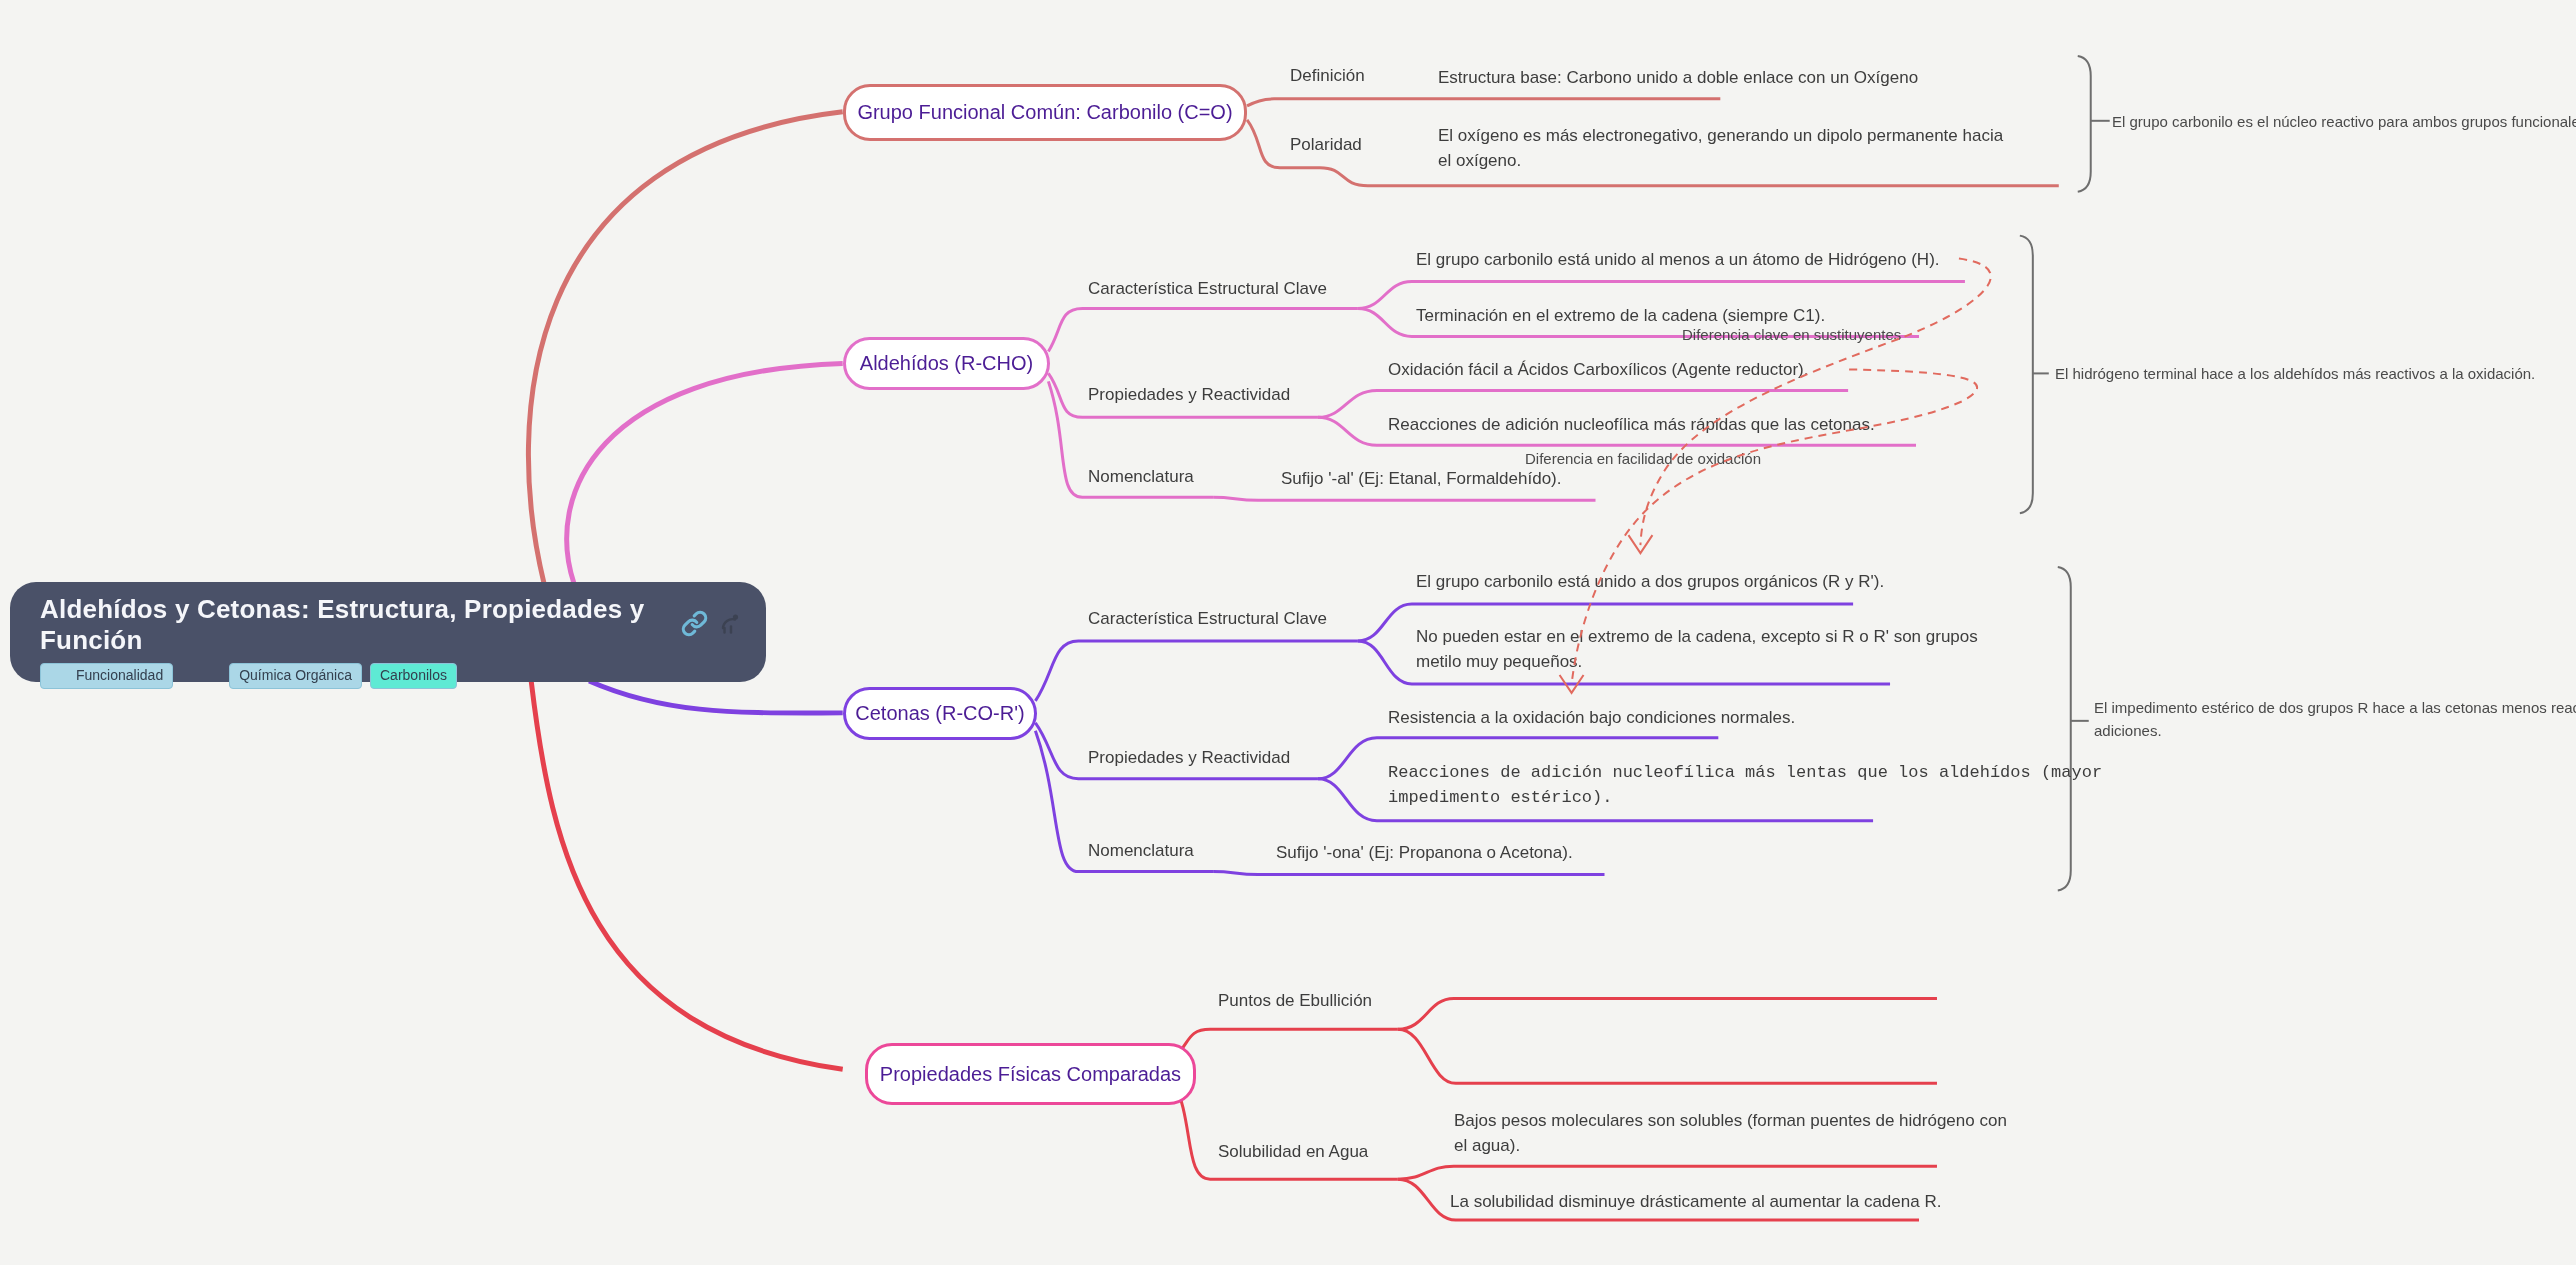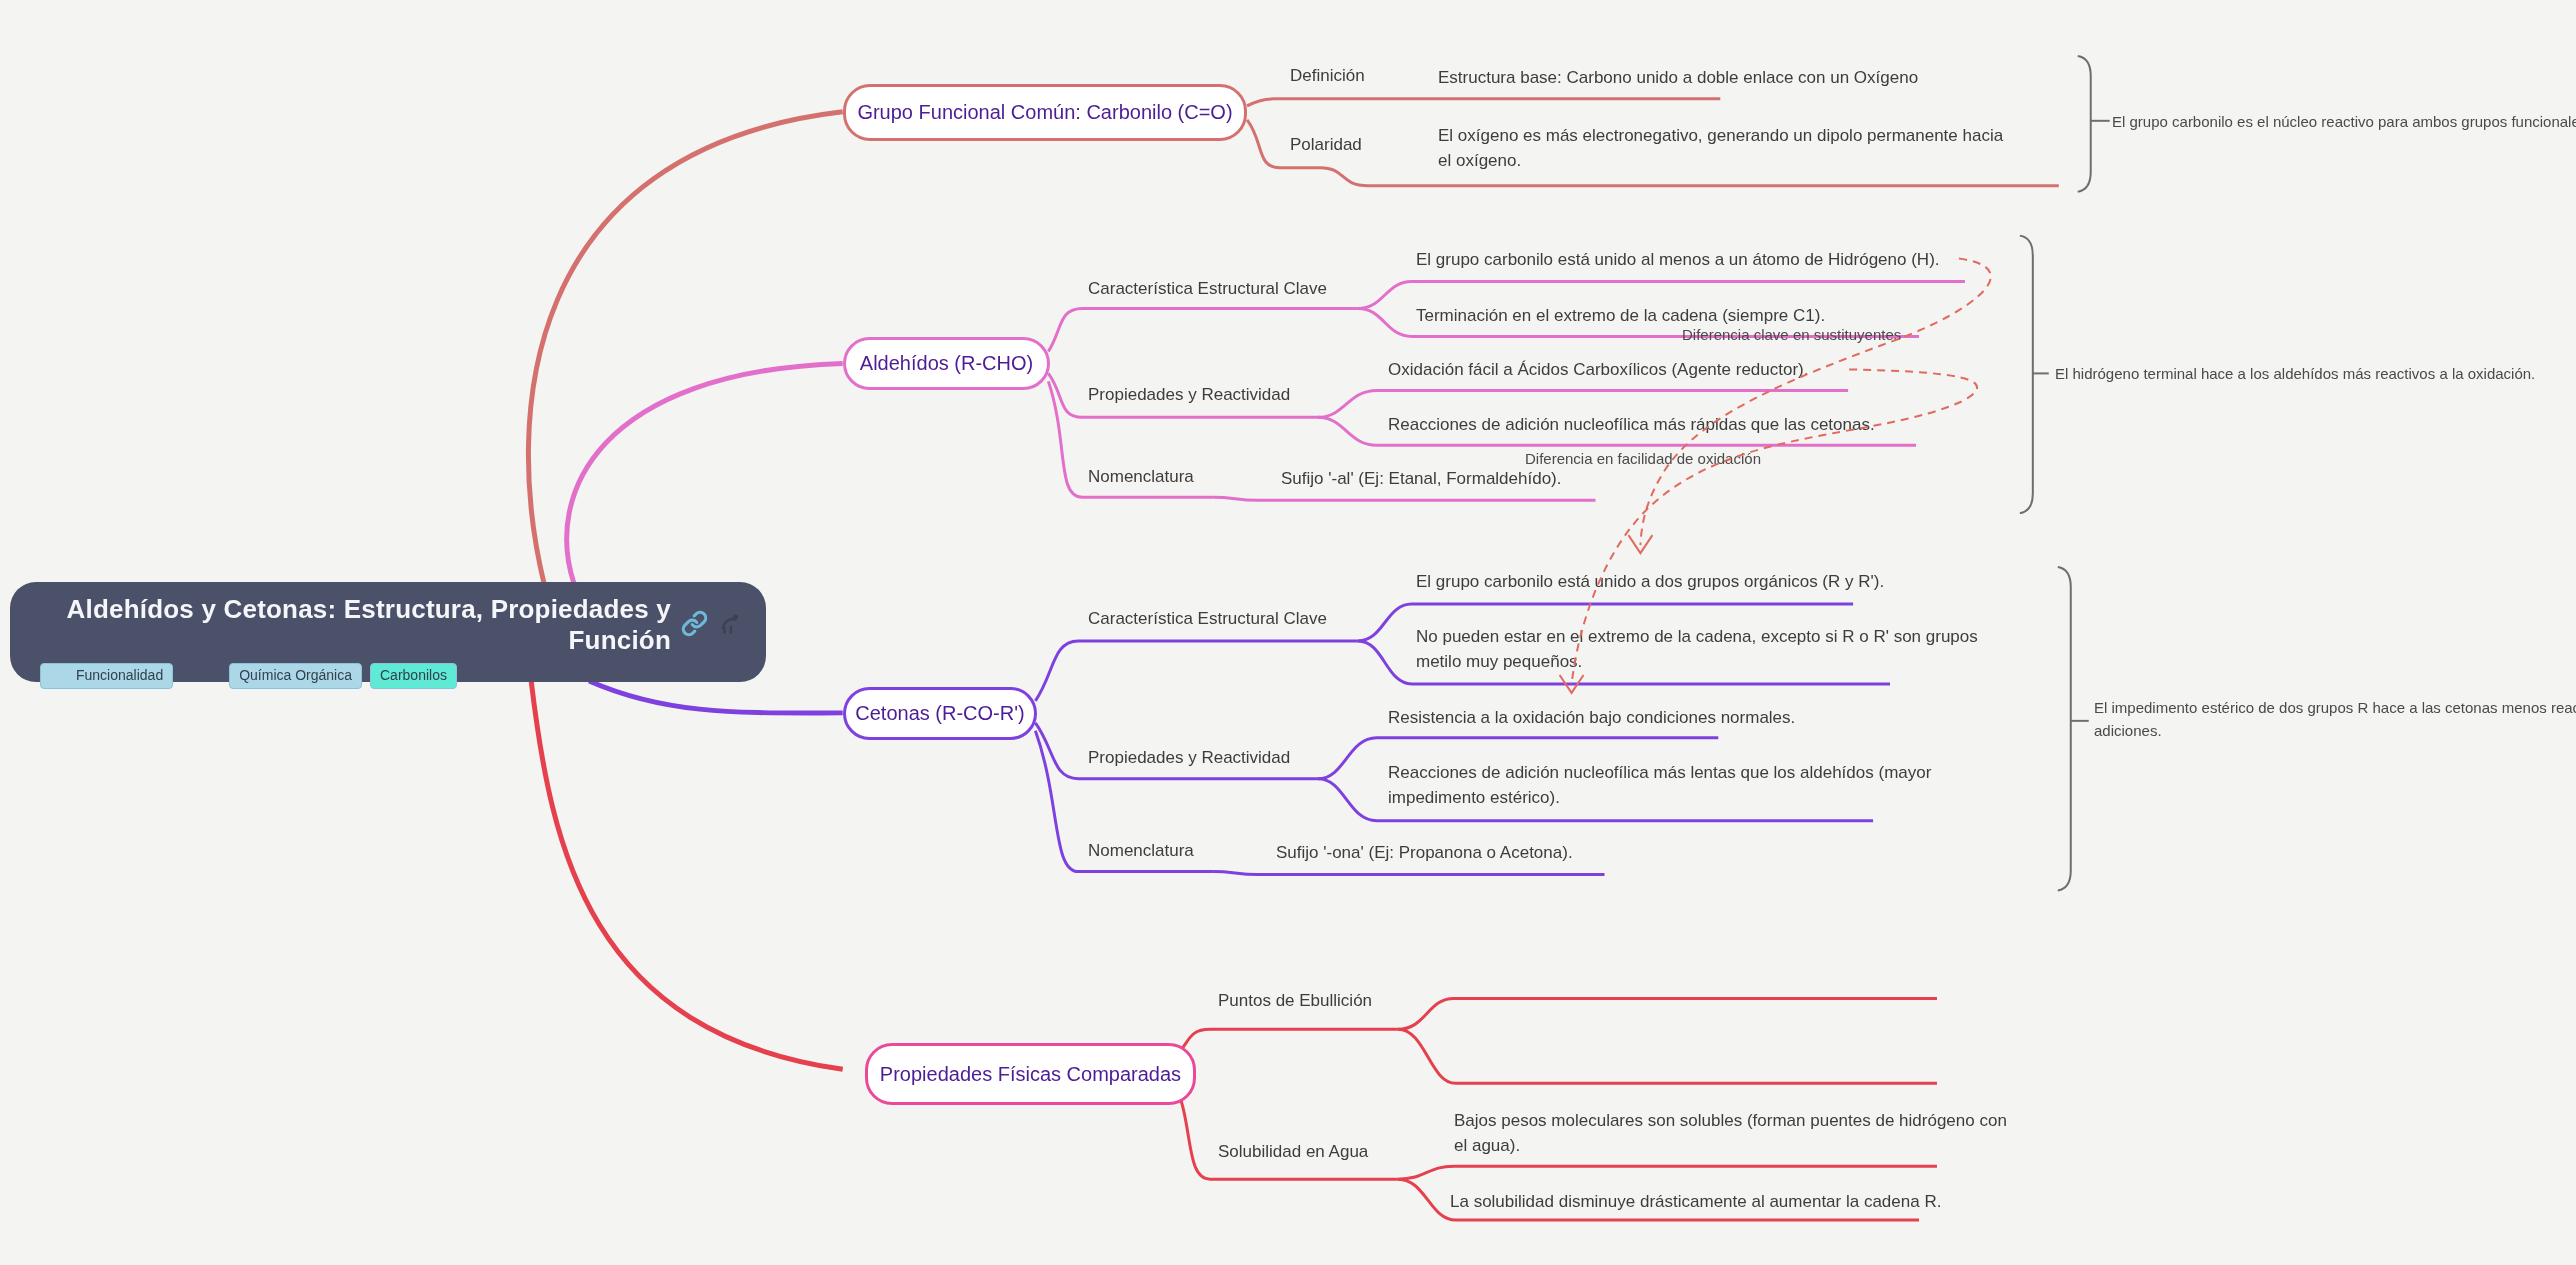--- a/index.html
+++ b/index.html
@@ -92,21 +92,21 @@
     <g stroke="#6e6e6e" stroke-width="2" fill="none">
       <path d="M 2081 56 Q 2094 58 2094 76 L 2094 172 Q 2094 190 2081 192"></path>
       <path d="M 2094 121 L 2113 121"></path>
       <path d="M 2023 236 Q 2036 238 2036 256 L 2036 494 Q 2036 512 2023 514"></path>
       <path d="M 2036 374 L 2052 374"></path>
       <path d="M 2061 568 Q 2074 570 2074 588 L 2074 872 Q 2074 890 2061 892"></path>
       <path d="M 2074 722 L 2092 722"></path>
     </g>
   </svg>
 
-  <div id="central" style="background:#4a5168;color:#f5f6fa;text-align:right;">
+  <div id="central" style="background:#4a5168;color:#f5f6fa;">
     <div class="title-row">
       <span class="title">Aldehídos y Cetonas: Estructura, Propiedades y Función</span>
       <span>
         <svg width="27" height="27" viewBox="0 0 24 24" fill="none" stroke="#6fb9d8" stroke-width="2.8" stroke-linecap="round" stroke-linejoin="round">
           <path d="M10 13a5 5 0 0 0 7.54.54l3-3a5 5 0 0 0-7.07-7.07l-1.72 1.71"></path>
           <path d="M14 11a5 5 0 0 0-7.54-.54l-3 3a5 5 0 0 0 7.07 7.07l1.71-1.71"></path>
         </svg>
       </span>
       <span>
         <svg width="24" height="24" viewBox="0 0 24 24" fill="none" stroke="#3c4252" stroke-width="2.4" stroke-linecap="round">
@@ -145,21 +145,21 @@
   <div class="blabel" style="left:1088px;top:466px;">Nomenclatura</div>
   <div class="txt one" style="left:1281px;top:466px;">Sufijo '-al' (Ej: Etanal, Formaldehído).</div>
   <div class="note one" style="left:2055px;top:362px;">El hidrógeno terminal hace a los aldehídos más reactivos a la oxidación.</div>
 
   <div class="blabel" style="left:1088px;top:608px;">Característica Estructural Clave</div>
   <div class="txt one" style="left:1416px;top:569px;">El grupo carbonilo está unido a dos grupos orgánicos (R y R').</div>
   <div class="txt multi" style="left:1416px;top:624px;">No pueden estar en el extremo de la cadena, excepto si R o R' son grupos
 metilo muy pequeños.</div>
   <div class="blabel" style="left:1088px;top:747px;">Propiedades y Reactividad</div>
   <div class="txt one" style="left:1388px;top:705px;">Resistencia a la oxidación bajo condiciones normales.</div>
-  <div class="txt multi" style="left:1388px;top:760px;">Reacciones de adición nucleofílica más lentas que los aldehídos (mayor
+  <div class="txt multi" style="left:1388px;top:760px;font-family:Liberation Mono, monospace;">Reacciones de adición nucleofílica más lentas que los aldehídos (mayor
 impedimento estérico).</div>
   <div class="blabel" style="left:1088px;top:840px;">Nomenclatura</div>
   <div class="txt one" style="left:1276px;top:840px;">Sufijo '-ona' (Ej: Propanona o Acetona).</div>
   <div class="note multi" style="left:2094px;top:696px;">El impedimento estérico de dos grupos R hace a las cetonas menos reactivas a las
 adiciones.</div>
 
   <div class="blabel" style="left:1218px;top:990px;">Puntos de Ebullición</div>
   <div class="blabel" style="left:1218px;top:1141px;">Solubilidad en Agua</div>
   <div class="txt multi" style="left:1454px;top:1108px;">Bajos pesos moleculares son solubles (forman puentes de hidrógeno con
 el agua).</div>

